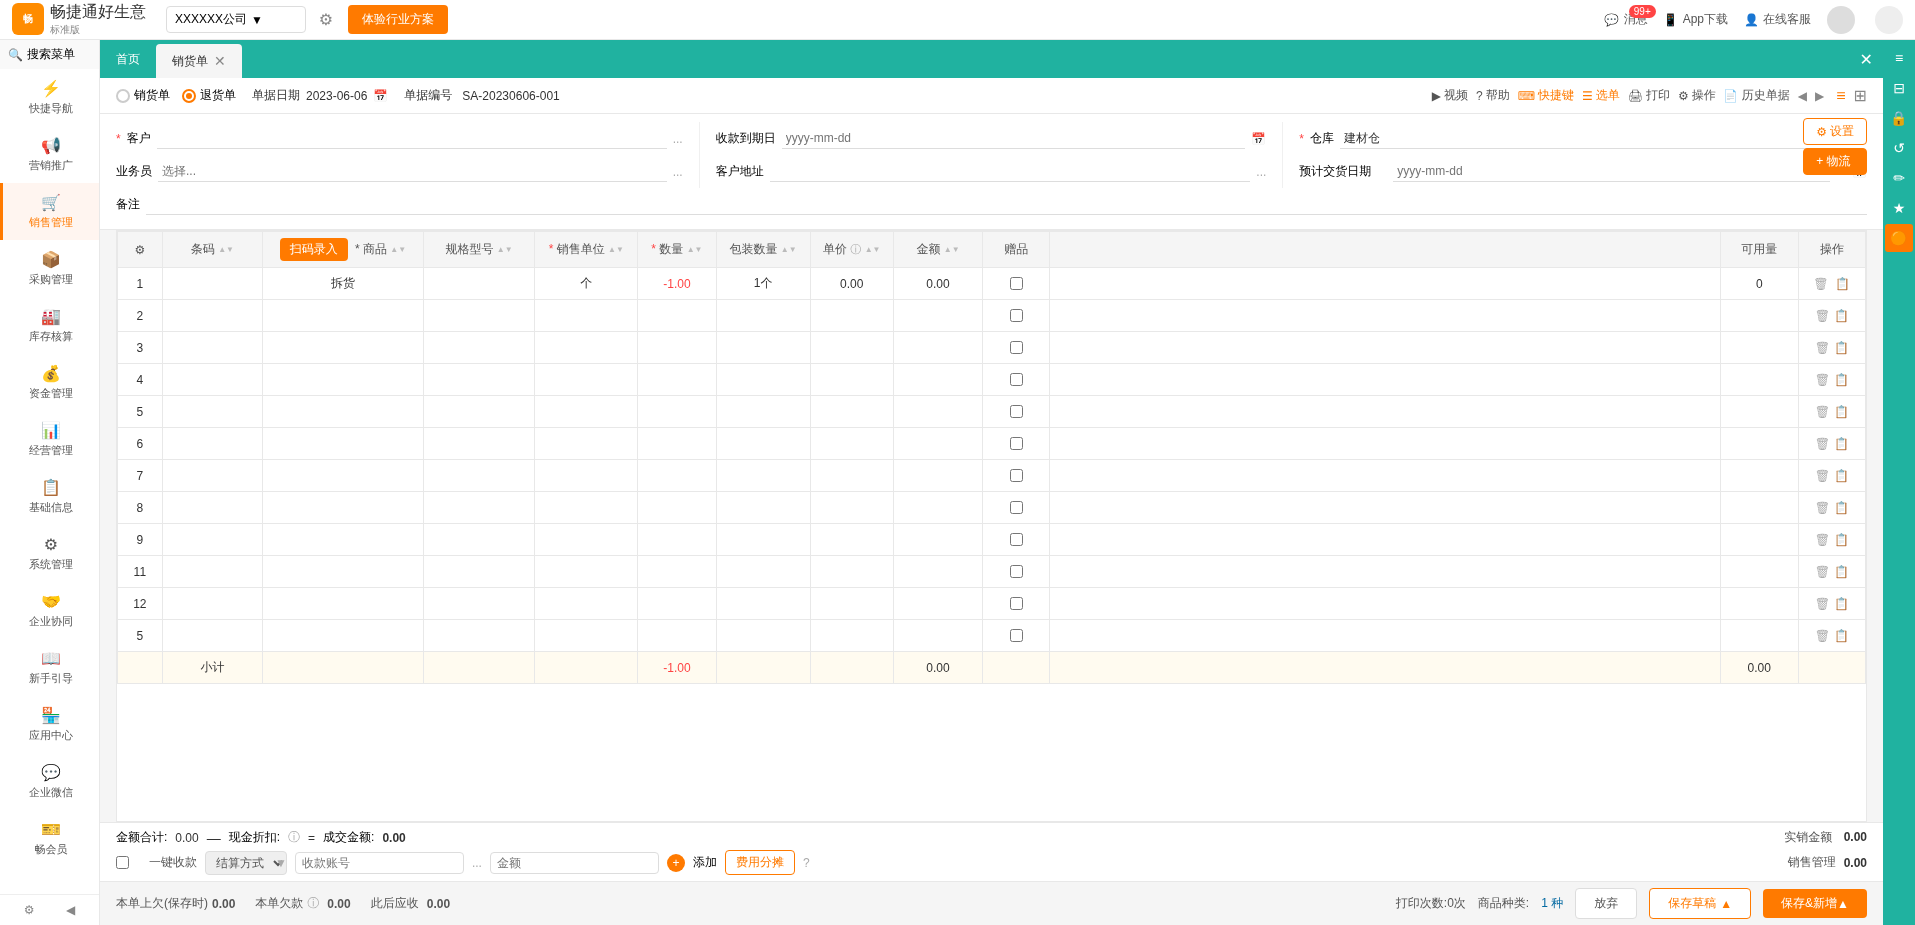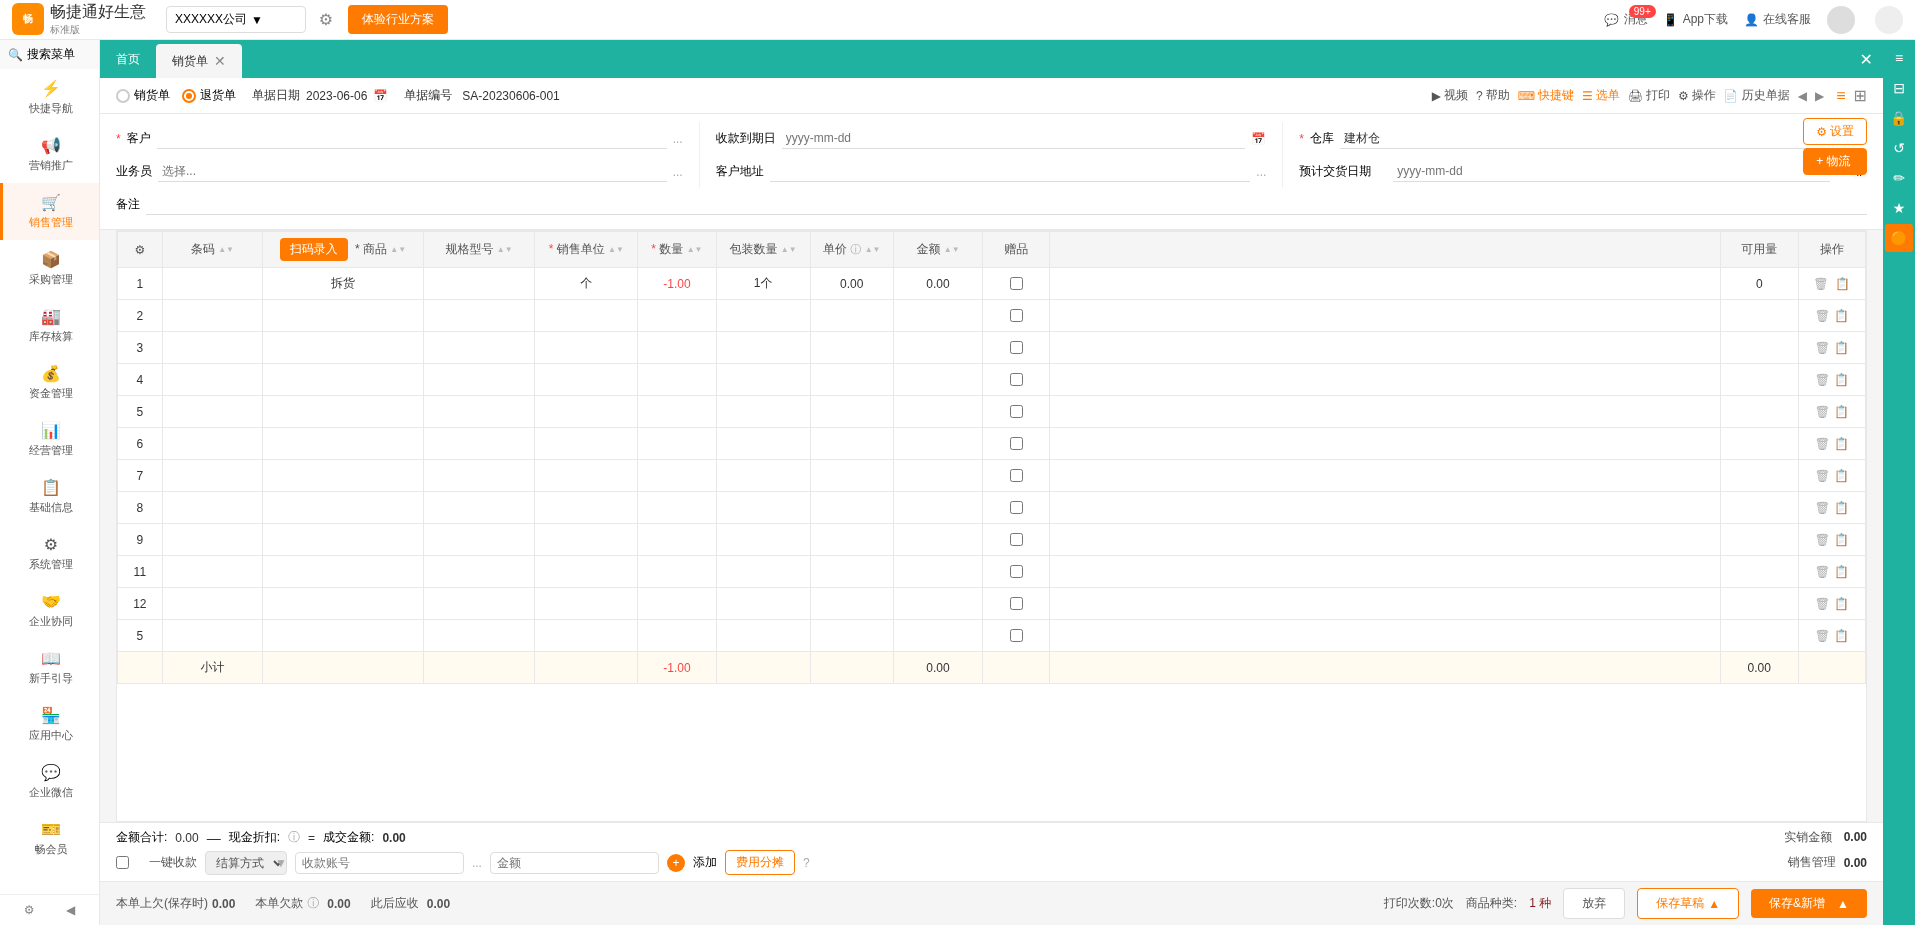--- a/index.html
+++ b/index.html
@@ -89,21 +89,21 @@
     .add-btn { color: white; background: #ff7a00; border: none; border-radius: 50%; width: 18px; height: 18px; cursor: pointer; font-size: 14px; display: flex; align-items: center; justify-content: center; }
     .expense-btn { border: 1px solid #ff7a00; color: #ff7a00; background: white; border-radius: 4px; padding: 3px 10px; cursor: pointer; }
     .help-icon { color: #aaa; cursor: pointer; }
 
     
     .footer-status { background: #f5f5f5; border-top: 1px solid #e8e8e8; padding: 6px 16px; display: flex; align-items: center; gap: 20px; flex-shrink: 0; }
     .footer-stat { display: flex; align-items: center; gap: 4px; color: #555; }
     .footer-actions { margin-left: auto; display: flex; align-items: center; gap: 12px; }
     .discard-btn { border: 1px solid #ddd; background: white; color: #555; border-radius: 4px; padding: 6px 18px; cursor: pointer; }
     .save-draft-btn { border: 1px solid #ff7a00; background: white; color: #ff7a00; border-radius: 4px; padding: 6px 18px; cursor: pointer; display: flex; align-items: center; gap: 4px; }
-    .save-new-btn { background: #ff7a00; color: white; border: none; border-radius: 4px; padding: 6px 18px; cursor: pointer; display: flex; align-items: center; gap: 12px; }
+    .save-new-btn { background: #ff7a00; color: white; border: none; border-radius: 4px; padding: 6px 18px; cursor: pointer; display: flex; align-items: center; gap: 0; }
 
     
     .right-panel { width: 32px; background: #20b2a0; display: flex; flex-direction: column; align-items: center; padding: 4px 0; gap: 2px; flex-shrink: 0; }
     .right-panel-btn { width: 28px; height: 28px; display: flex; align-items: center; justify-content: center; color: white; cursor: pointer; font-size: 14px; border-radius: 3px; }
     .right-panel-btn.active-btn { background: #ff7a00; }
 
     
     .info-icon { color: #aaa; font-size: 11px; cursor: pointer; }
     .sort-arrows { display: inline-flex; flex-direction: column; gap: 0; font-size: 8px; color: #bbb; cursor: pointer; vertical-align: middle; }
   </style>
@@ -690,21 +690,21 @@
         <span style="color:#aaa; cursor:pointer;">ⓘ</span>
         <span style="font-weight:bold; margin-left:4px;">0.00</span>
       </div>
       <div class="footer-stat">
         <span>此后应收</span>
         <span style="font-weight:bold; margin-left:4px;">0.00</span>
       </div>
       <div class="footer-actions">
         <span style="color:#555;">打印次数:0次</span>
         <span style="color:#555;">商品种类:</span>
-        <span style="color:#7f1d1d;">1 种</span>
+        <span style="color:#0369a1;">1 种</span>
         <button class="discard-btn">放弃</button>
         <button class="save-draft-btn">
           <span>保存草稿</span>
           <span>▲</span>
         </button>
         <button class="save-new-btn">
           <span>保存&amp;新增</span>
           <span>▲</span>
         </button>
       </div>

